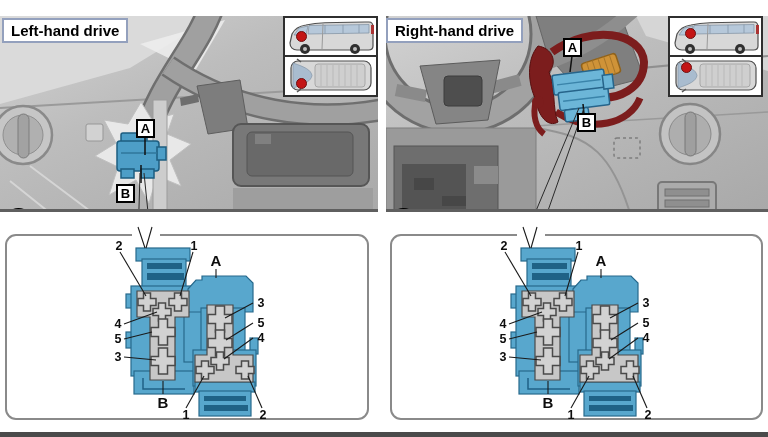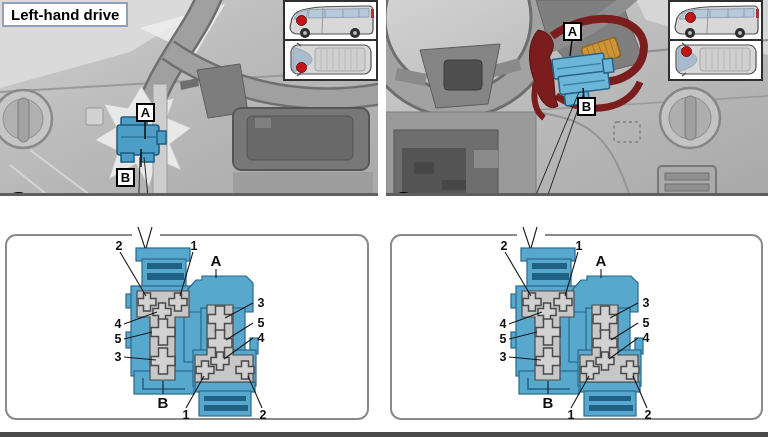--- a/index.html
+++ b/index.html
@@ -1,18 +1,18 @@
 <!DOCTYPE html>
 <html><head>
 <meta charset="utf-8">
 <style>
   html,body{margin:0;padding:0;background:#fff;}
   #stage{position:relative;width:768px;height:437px;overflow:hidden;background:#fff;
          font-family:"Liberation Sans",sans-serif;}
-  .photo{position:absolute;top:0;height:196px;overflow:hidden;box-sizing:border-box;
+  .photo{position:absolute;top:16px;height:196px;overflow:hidden;box-sizing:border-box;
          background:linear-gradient(155deg,#d2d2d2 0%,#bdbdbd 40%,#a9a9a9 100%);
          border-bottom:3px solid #5f5f5f;}
   #photo-left{left:0;width:378px;}
   #photo-right{left:386px;width:382px;}
   .scene{position:absolute;left:0;top:0;}
   .title{position:absolute;top:2px;background:#fff;border:2px solid #93a0bd;color:#000;
          font-weight:bold;font-size:15px;line-height:19px;padding:1px 7px;white-space:nowrap;z-index:6;}
   #photo-left .title{left:2px;}
   #photo-right .title{left:0px;}
   .tag{position:absolute;width:19px;height:19px;background:#fff;border:2px solid #000;
@@ -202,20 +202,21 @@
       <g stroke="#111" stroke-width="1.5">
         <path d="M186,40 L184,56"></path>
         <path d="M197,88 L198,98"></path>
       </g>
       <g stroke="#2a2a2a" stroke-width="1">
         <path d="M193,92 L137,226"></path>
         <path d="M198,92 L151,226"></path>
       </g>
     </svg>
 
+    <div class="title">Right-hand drive</div>
     <div class="tag" style="left:177px;top:22px;">A</div>
     <div class="tag" style="left:191px;top:97px;">B</div>
 
     <div class="compass">
       <svg width="25" height="25" viewBox="0 0 25 25">
         <polygon points="12.5,1.5 20.5,21 12.5,15.5 4.5,21" fill="#000"></polygon>
       </svg>
     </div>
 
     <div class="inset">

